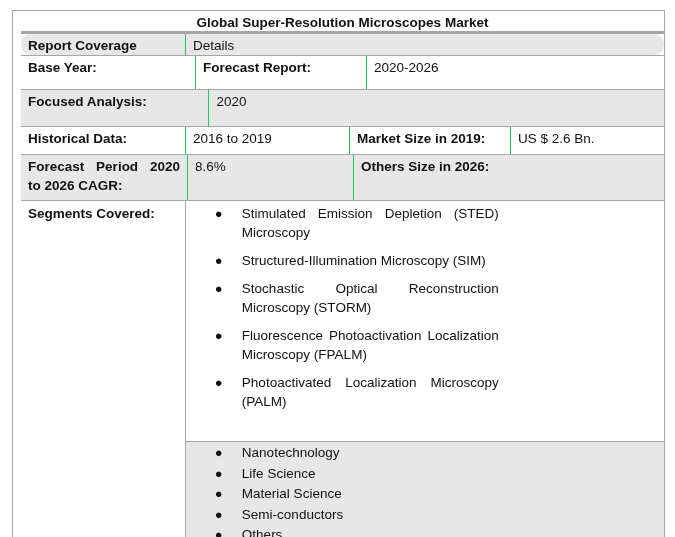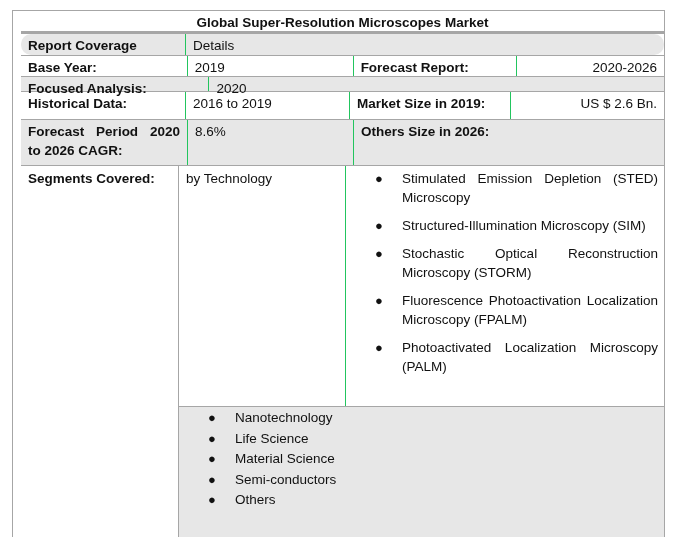--- a/index.html
+++ b/index.html
@@ -9,21 +9,21 @@
   .row { display: flex; border-top: 1px solid #a6a6a6; box-sizing: border-box; margin-left: 8px; }
   .row.first { border-top: none; }
   .row.title-row { border-bottom: 3px solid #a6a6a6; }
   .row.title-row + .row { border-top: none; }
   .row.gray { background: #e7e7e7; }
   .cell { box-sizing: border-box; padding: 2px 7px 0 7px; line-height: 19px; border-left: 1px solid #22c55e; }
   .cell:first-child { border-left: none; }
   .c1 { width: 166px; }
   .c2 { width: 166px; }
   .c3 { width: 163px; }
-  .c4 { width: 156px; text-align: right; }
+  .c4 { width: 156px; }
   .c234 { width: 485px; }
   .c34 { width: 319px; }
   .bold { font-weight: bold; }
   .title { width: 100%; text-align: center; font-weight: bold; padding: 2px 0 1px 0; line-height: 19px; }
   .justify { text-align: justify; }
   ul.blist { list-style: none; margin: 0; padding: 0; }
   ul.blist li { position: relative; padding-left: 49px; text-align: justify; }
   ul.blist li .bullet { position: absolute; left: 22px; top: 0; font-size: 13px; }
   ul.tech li { margin-bottom: 9px; }
   ul.tech li:last-child { margin-bottom: 0; }
@@ -36,28 +36,27 @@
 
   <div class="row first title-row" style="height:23px;">
     <div class="title">Global Super-Resolution Microscopes Market</div>
   </div>
 
   <div class="row gray" style="height:21px;border-radius:10px;">
     <div class="cell c1 bold">Report Coverage</div>
     <div class="cell c234">Details</div>
   </div>
 
-  <div class="row" style="height:21px;gap:8px;">
+  <div class="row" style="height:34px;gap:8px;">
     <div class="cell c1 bold">Base Year:</div>
-    <div class="cell c2">2019</div>
     <div class="cell c3 bold">Forecast Report:</div>
     <div class="cell c4">2020-2026</div>
   </div>
 
-  <div class="row gray" style="height:15px;gap:31px;">
+  <div class="row gray" style="height:37px;gap:31px;">
     <div class="cell c1 bold">Focused Analysis:</div>
     <div class="cell c234">2020</div>
   </div>
 
   <div class="row" style="height:28px;">
     <div class="cell c1 bold">Historical Data:</div>
     <div class="cell c2">2016 to 2019</div>
     <div class="cell c3 bold">Market Size in 2019:</div>
     <div class="cell c4">US $ 2.6 Bn.</div>
   </div>
@@ -66,21 +65,20 @@
     <div class="cell c1 bold justify" style="text-align-last:left;">Forecast Period 2020 to 2026 CAGR:</div>
     <div class="cell c2">8.6%</div>
     <div class="cell c3 bold">Others Size in 2026:</div>
   </div>
 
   <div class="row" style="height:420px; border-top:1px solid #a6a6a6;">
     <div class="cell c1 bold" style="padding-top:3px;">Segments Covered:</div>
     <div class="c234" style="display:flex; flex-direction:column; border-left:1px solid #a6a6a6;">
 
       <div style="display:flex; height:240px;">
-        <div class="cell c2" style="border-left:none; padding-top:3px; width:166px;">by Technology</div>
         <div class="cell c34" style="padding-top:3px; padding-right:6px;">
           <ul class="blist tech">
             <li><span class="bullet">●</span><span>Stimulated Emission Depletion (STED) Microscopy</span></li>
             <li><span class="bullet">●</span><span>Structured-Illumination Microscopy (SIM)</span></li>
             <li><span class="bullet">●</span><span>Stochastic Optical Reconstruction Microscopy (STORM)</span></li>
             <li><span class="bullet">●</span><span>Fluorescence Photoactivation Localization Microscopy (FPALM)</span></li>
             <li><span class="bullet">●</span><span>Photoactivated Localization Microscopy (PALM)</span></li>
           </ul>
         </div>
       </div>

